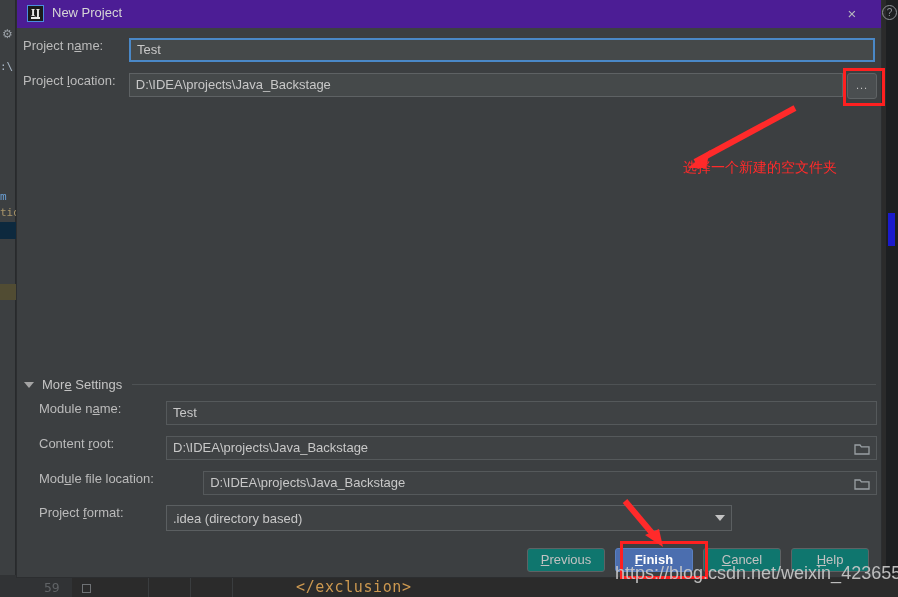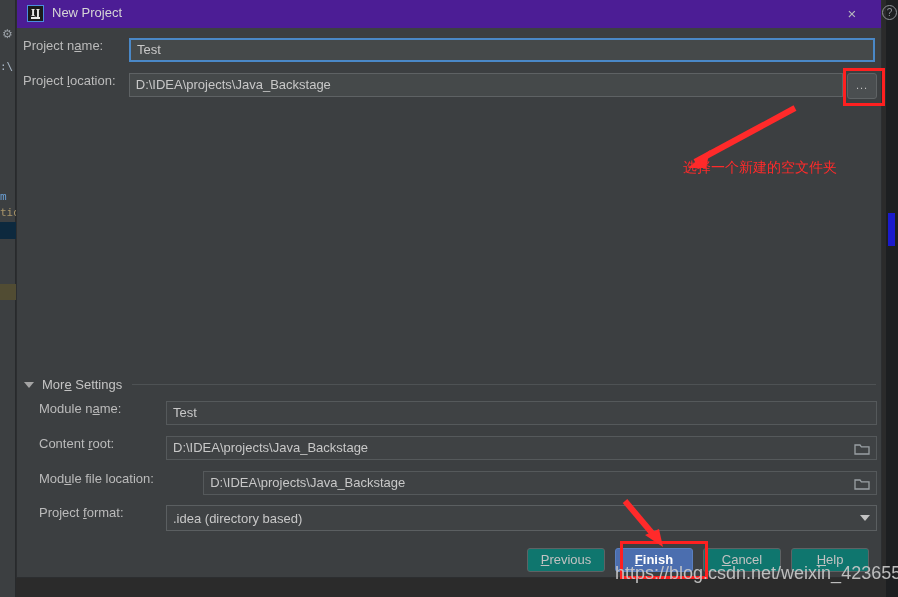--- a/index.html
+++ b/index.html
@@ -325,20 +325,29 @@
   <div class="ide-frag ide-frag-path">:\</div>
   <div class="ide-frag ide-frag-m">m</div>
   <div class="ide-frag ide-frag-tio">tio</div>
   <div class="ide-sel-row"></div>
   <div class="ide-olive-row"></div>
 
   <div class="ide-right-gutter"></div>
   <div class="ide-right-scroll"></div>
   <div class="ide-help-circle">?</div>
 
+  <div class="ide-editor-bottom">
+    <div class="ide-gutter"></div>
+    <div class="ide-linenum">59</div>
+    <div class="ide-fold"></div>
+    <div class="ide-vlines" style="left:148px"></div>
+    <div class="ide-vlines" style="left:190px"></div>
+    <div class="ide-vlines" style="left:232px"></div>
+    <div class="ide-code">&lt;/exclusion&gt;</div>
+  </div>
 
   <div class="dialog">
 
     <div class="titlebar">
       <div class="title-icon">IJ</div>
       <div class="title-text">New Project</div>
       <div class="title-close">×</div>
     </div>
 
     <div class="form-row" style="left:6px; top:38px; width:854px;">
@@ -388,21 +397,21 @@
         <span class="folder-icon">
           <svg width="16" height="14" viewBox="0 0 16 14">
               <path d="M1 3 h5 l1.4 1.8 H15 V12 H1 Z" fill="none" stroke="#9aa0a4" stroke-width="1.3"></path>
             </svg>
         </span>
       </div>
     </div>
 
     <div class="form-row" style="left:22px; top:505px; width:838px;">
       <div class="field-label" style="width:127px;"><span>Project </span><span class="mn">f</span><span>ormat:</span></div>
-      <div class="combobox" style="width:711px;">
+      <div class="combobox" style="width:566px;">
         <span>.idea (directory based)</span>
         <span class="combo-arrow"></span>
       </div>
     </div>
 
     <div class="btnbar">
       <div class="btn"><span class="mn">P</span><span>revious</span></div>
       <div class="btn primary"><span class="mn">F</span><span>inish</span></div>
       <div class="btn"><span class="mn">C</span><span>ancel</span></div>
       <div class="btn"><span class="mn">H</span><span>elp</span></div>

